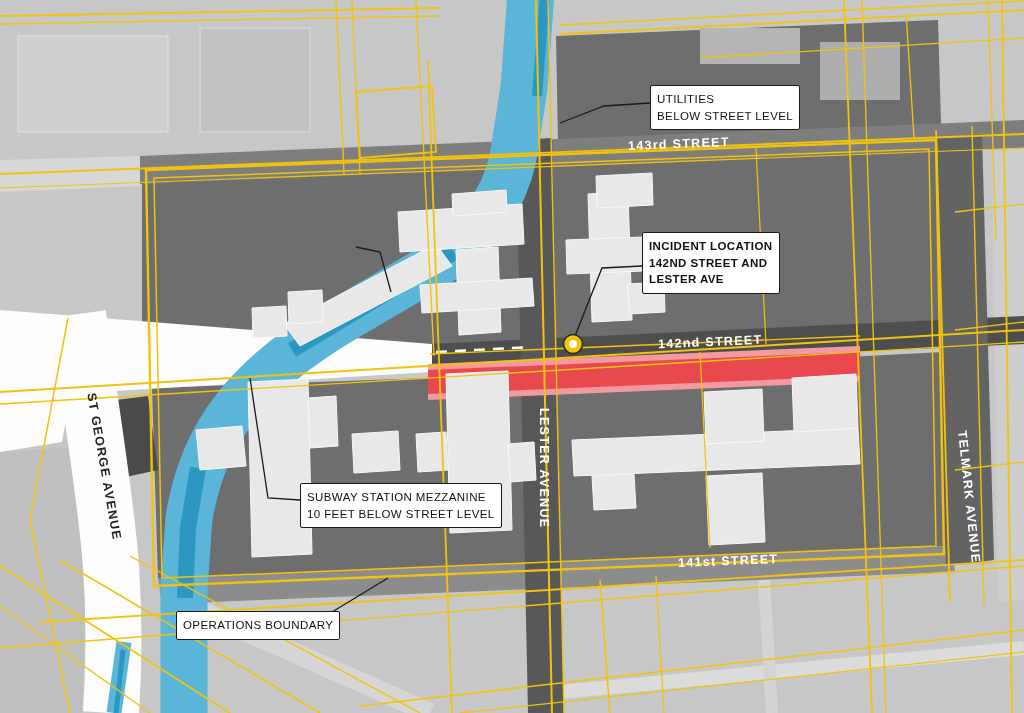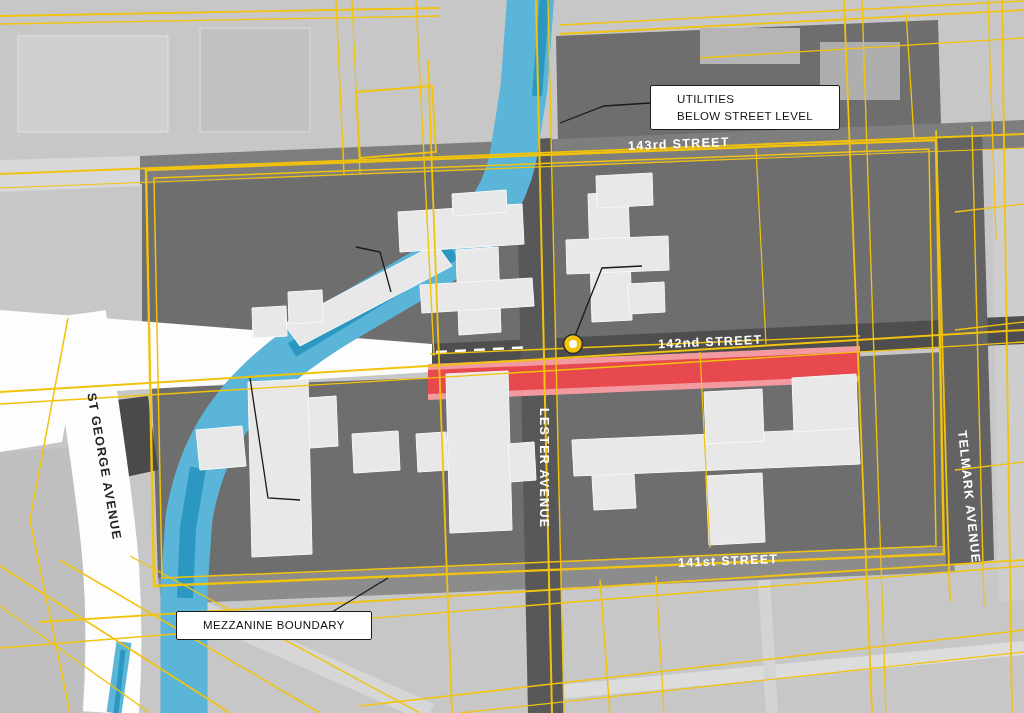--- a/index.html
+++ b/index.html
@@ -7,21 +7,21 @@
     position:relative; width:1024px; height:713px; overflow:hidden;
     background:#c7c7c7;
     font-family:"Liberation Sans", sans-serif;
   }
   .stage svg { position:absolute; left:0; top:0; }
   .callout {
     position:absolute;
     background:#ffffff;
     border:1.4px solid #1a1a1a;
     border-radius:2px;
-    padding:5px 26px;
+    padding:5px 6px;
     font:500 11.5px/1.45 "Liberation Sans", sans-serif;
     letter-spacing:.4px;
     color:#111;
     white-space:pre-line;
   }
   .callout.bold { font-weight:700; }
   .street-label {
     position:absolute;
     color:#ffffff;
     font:bold 12.5px/1 "Liberation Sans", sans-serif;
@@ -188,15 +188,20 @@
 
 <div class="street-label" id="lbl-143">143rd STREET</div>
 <div class="street-label" id="lbl-142">142nd STREET</div>
 <div class="street-label" id="lbl-141">141st STREET</div>
 <div class="street-label" id="lbl-lester">LESTER AVENUE</div>
 <div class="street-label" id="lbl-telmark">TELMARK AVENUE</div>
 <div class="street-label dark" id="lbl-stgeorge">ST GEORGE AVENUE</div>
 
 <div class="callout" id="co-utilities">UTILITIES
 BELOW STREET LEVEL</div>
-<div class="callout" id="co-ops">MEZZANINE BOUNDARY</div>
+<div class="callout bold" id="co-incident">INCIDENT LOCATION
+142ND STREET AND
+LESTER AVE</div>
+<div class="callout" id="co-mezz">SUBWAY STATION MEZZANINE
+10 FEET BELOW STREET LEVEL</div>
+<div class="callout" id="co-ops">OPERATIONS BOUNDARY</div>
 
 </div>
 
 </body></html>

